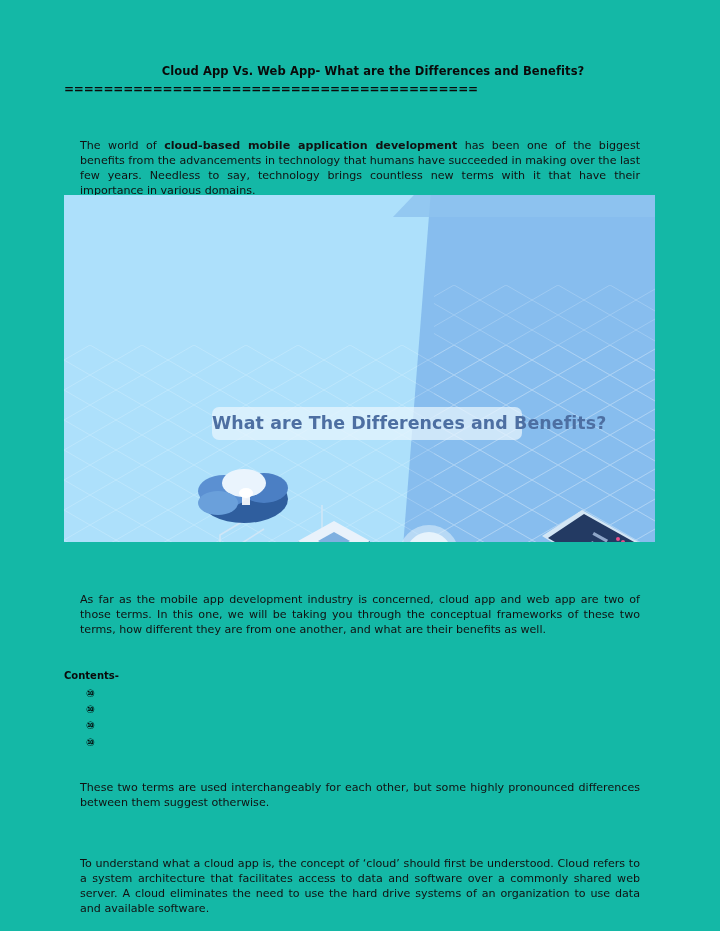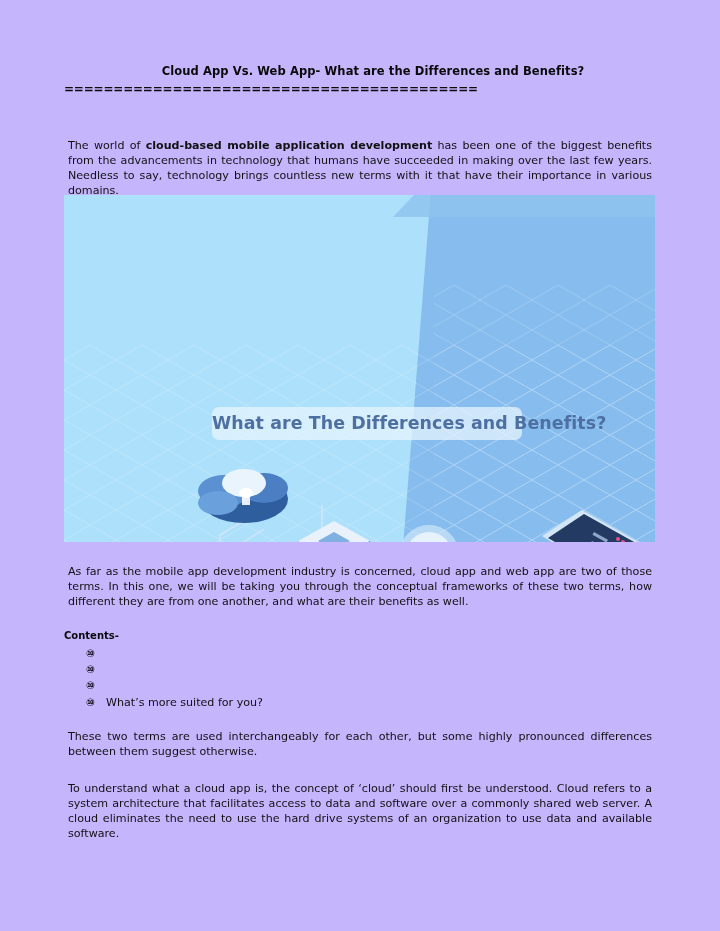--- a/index.html
+++ b/index.html
@@ -12,21 +12,21 @@
     height: 931px;
     font-family: "DejaVu Sans", sans-serif;
     color: #000000;
     overflow: hidden;
   }
 
   .page {
     position: relative;
     width: 720px;
     height: 931px;
-    background: #c4b5fd;
+    background: #14b8a6;
   }
 
   .content {
     position: absolute;
     left: 64px;
     top: 64px;
     width: 592px;
   }
 
   
@@ -50,21 +50,21 @@
     overflow: hidden;
     color: #0a0a0a;
     font-family: "DejaVu Sans", sans-serif;
   }
 
   
   .para {
     font-size: 11.1px;
     line-height: 1.355;
     text-align: justify;
-    margin: 4px;
+    margin: 16px;
     color: #111111;
   }
   .para.lead { margin-top: 21px; }
   .para b, .bold { font-weight: bold; }
 
   .spacer-22 { height: 22px; }
   .spacer-16 { height: 16px; }
   .spacer-14 { height: 14px; }
 
   .section-head {
@@ -329,40 +329,39 @@
 
     <div class="banner-title-pill"></div>
     <div class="banner-title">What are The Differences and Benefits?</div>
 
     <div class="vs-badge">
       <span>VS</span>
     </div>
 
   </div>
 
-  <div class="content" style="top:560px;">
+  <div class="content" style="top:576px;">
 
     <p class="para">As far as the mobile app development industry is concerned, cloud app and web app are two of those terms. In this one, we will be taking you through the conceptual frameworks of these two terms, how different they are from one another, and what are their benefits as well.</p>
 
     <div class="spacer-16"></div>
 
     <div class="section-head">Contents-</div>
     <ul class="contents-list">
       <li>
         <span class="bullet-glyph">⑩</span>
       </li>
       <li>
         <span class="bullet-glyph">⑩</span>
       </li>
       <li>
         <span class="bullet-glyph">⑩</span>
       </li>
       <li>
         <span class="bullet-glyph">⑩</span>
-        <span>What’s more suited for you?</span>
       </li>
     </ul>
 
     <div class="spacer-14"></div>
 
     <p class="para">These two terms are used interchangeably for each other, but some highly pronounced differences between them suggest otherwise.</p>
 
     <div class="spacer-14"></div>
 
     <p class="para">To understand what a cloud app is, the concept of ‘cloud’ should first be understood. Cloud refers to a system architecture that facilitates access to data and software over a commonly shared web server. A cloud eliminates the need to use the hard drive systems of an organization to use data and available software.</p>

